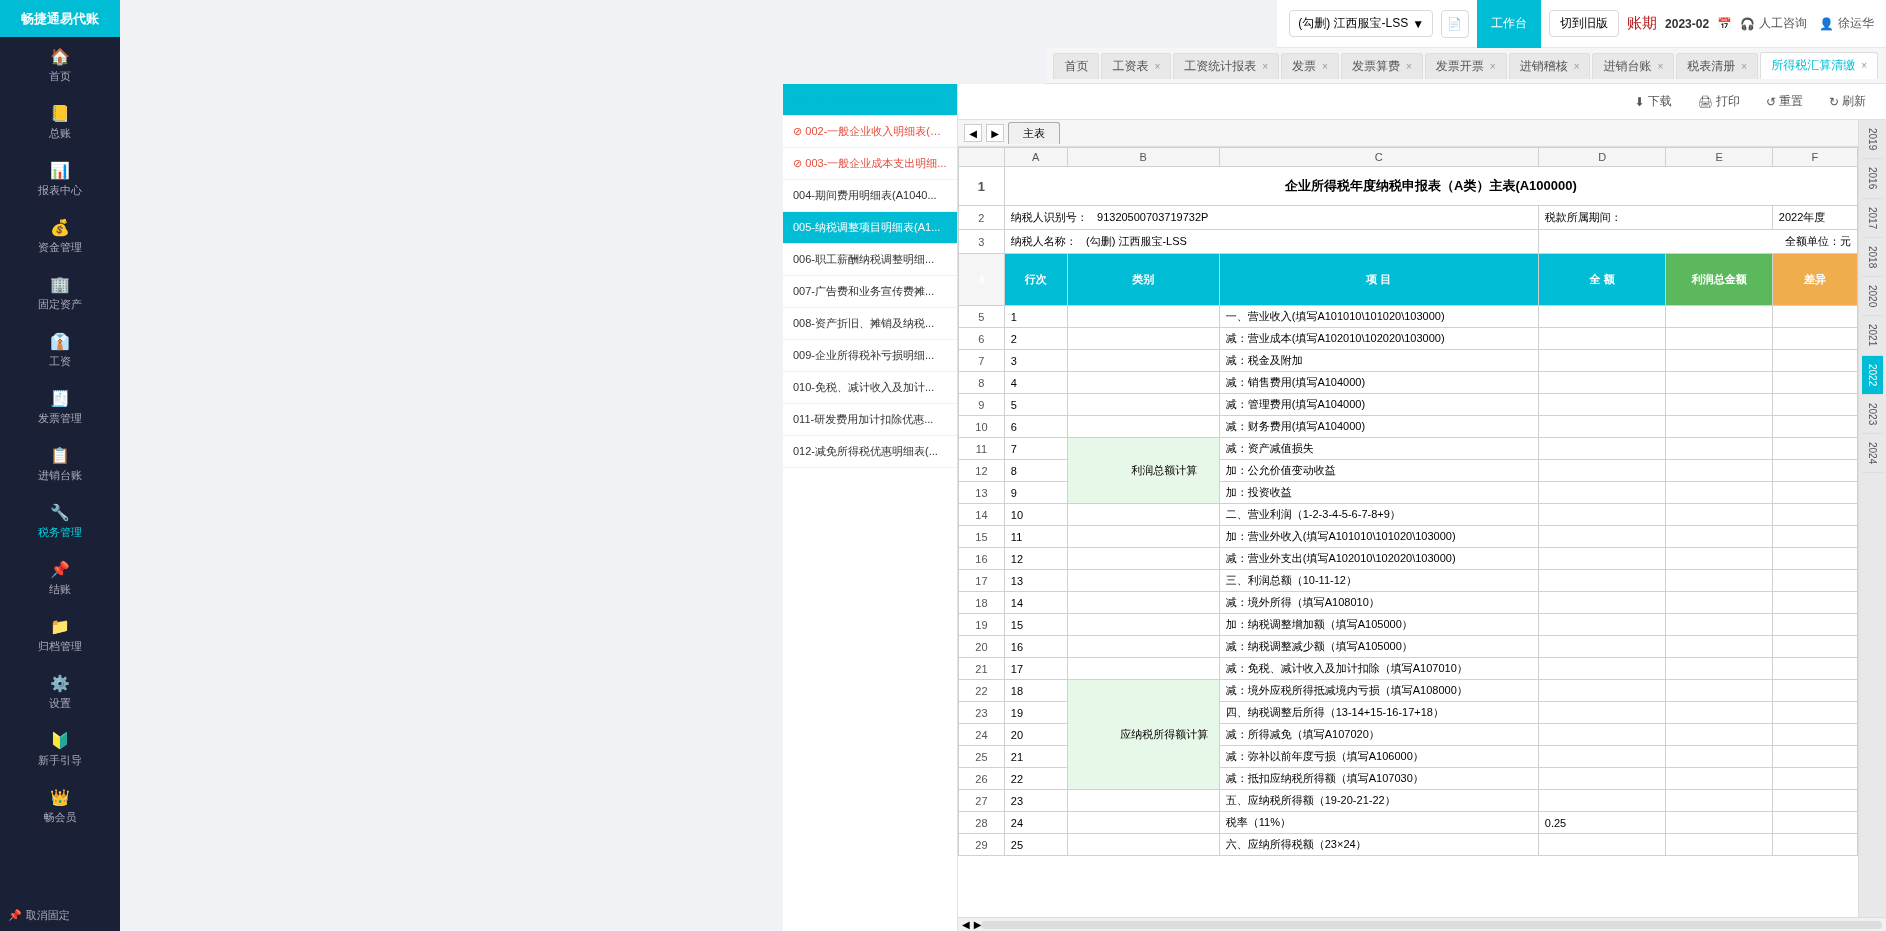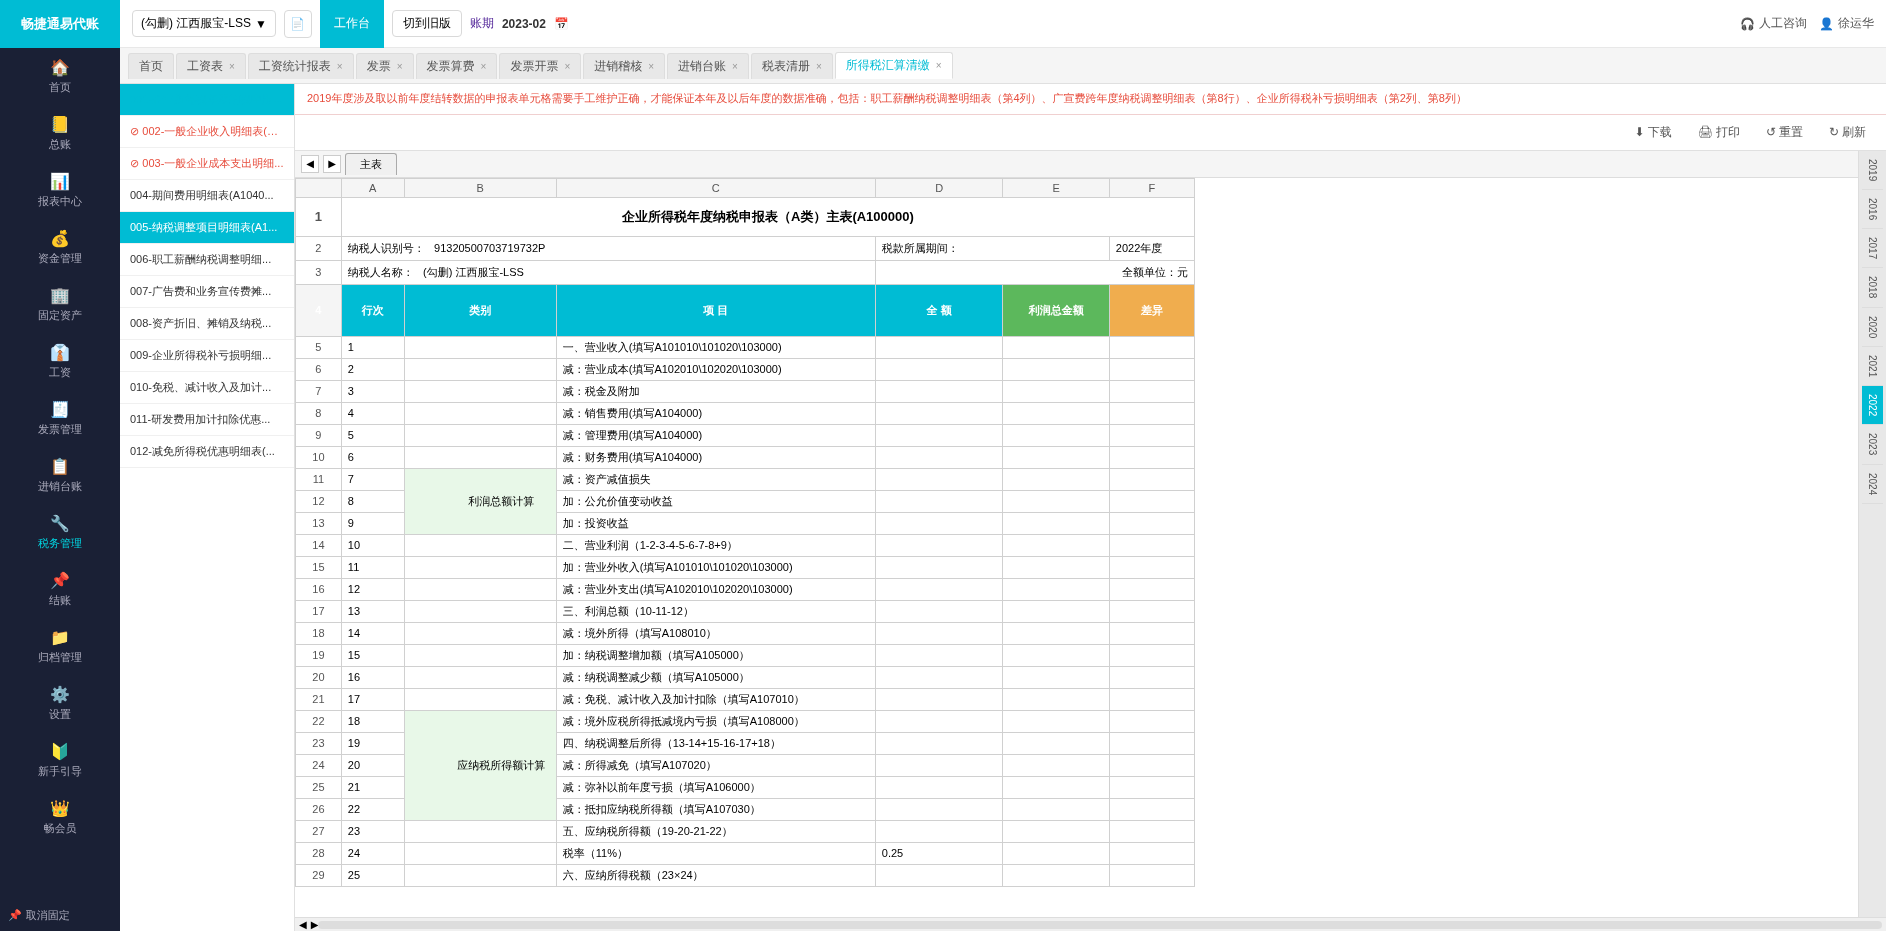--- a/index.html
+++ b/index.html
@@ -3,28 +3,28 @@
   <meta charset="utf-8">
   <style>
     * { box-sizing: border-box; margin: 0; padding: 0; }
     body { font-family: 'Microsoft YaHei', Arial, sans-serif; font-size: 12px; background: #f0f2f5; overflow: hidden; }
 
     
     .app-container { display: flex; height: 931px; width: 1886px; overflow: hidden; }
 
     
     .sidebar { width: 120px; background: #1a2035; display: flex; flex-direction: column; flex-shrink: 0; }
-    .sidebar-logo { height: 48px; background: #00bcd4; display: flex; align-items: center; justify-content: center; color: white; font-size: 13px; font-weight: bold; }
+    .sidebar-logo { height: 37px; background: #00bcd4; display: flex; align-items: center; justify-content: center; color: white; font-size: 13px; font-weight: bold; }
     .sidebar-item { display: flex; flex-direction: column; align-items: center; padding: 10px 5px; color: #aab; cursor: pointer; font-size: 11px; gap: 3px; }
     .sidebar-item.active { color: #00d4e0; }
     .sidebar-item .icon { font-size: 16px; }
     .sidebar-bottom { margin-top: auto; padding: 8px; color: #aab; font-size: 11px; display: flex; align-items: center; gap: 4px; cursor: pointer; }
 
     
-    .main { flex: 1; display: flex; flex-direction: column; overflow: hidden; }
+    .main { flex: 1; display: flex; flex-direction: column; overflow: hidden; align-items: flex-end; }
 
     
     .topbar { height: 48px; background: white; display: flex; align-items: center; padding: 0 12px; gap: 8px; border-bottom: 1px solid #e8e8e8; flex-shrink: 0; }
     .topbar-company { display: flex; align-items: center; gap: 4px; border: 1px solid #d9d9d9; border-radius: 4px; padding: 4px 8px; font-size: 12px; cursor: pointer; }
     .topbar-icon-btn { width: 28px; height: 28px; border: 1px solid #d9d9d9; border-radius: 4px; display: flex; align-items: center; justify-content: center; cursor: pointer; color: #555; }
     .topbar-workbench { background: #00bcd4; color: white; border: none; border-radius: 4px; padding: 22px 14px; font-size: 12px; cursor: pointer; }
     .topbar-btn { border: 1px solid #d9d9d9; border-radius: 4px; padding: 4px 10px; font-size: 12px; cursor: pointer; background: white; }
     .topbar-right { margin-left: auto; display: flex; align-items: center; gap: 12px; font-size: 12px; color: #555; }
     .topbar-right-item { display: flex; align-items: center; gap: 4px; cursor: pointer; }
 
@@ -158,21 +158,21 @@
   <div class="main">
 
     <div class="topbar">
       <div class="topbar-company">
         <span>(勾删) 江西服宝-LSS</span>
         <span>▼</span>
       </div>
       <div class="topbar-icon-btn">📄</div>
       <button class="topbar-workbench">工作台</button>
       <button class="topbar-btn">切到旧版</button>
-      <span style="font-size:12px;color:#4c1d95;">账期</span>
+      <span style="font-size:15px;color:#b91c1c;">账期</span>
       <span style="font-size:12px;font-weight:bold;color:#333;">2023-02</span>
       <span style="cursor:pointer;">📅</span>
       <div class="topbar-right">
         <div class="topbar-right-item">
           <span>🎧</span>
           <span>人工咨询</span>
         </div>
         <div class="topbar-right-item">
           <span>👤</span>
           <span>徐运华</span>
@@ -234,23 +234,20 @@
         <div class="left-panel-item">007-广告费和业务宣传费摊...</div>
         <div class="left-panel-item">008-资产折旧、摊销及纳税...</div>
         <div class="left-panel-item">009-企业所得税补亏损明细...</div>
         <div class="left-panel-item">010-免税、减计收入及加计...</div>
         <div class="left-panel-item">011-研发费用加计扣除优惠...</div>
         <div class="left-panel-item">012-减免所得税优惠明细表(...</div>
       </div>
 
       <div class="right-side">
 
-        <div class="warning-bar">
-          <span>2019年度涉及取以前年度结转数据的申报表单元格需要手工维护正确，才能保证本年及以后年度的数据准确，包括：职工薪酬纳税调整明细表（第4列）、广宣费跨年度纳税调整明细表（第8行）、企业所得税补亏损明细表（第2列、第8列）</span>
-        </div>
 
         <div class="sheet-toolbar">
           <div class="sheet-toolbar-btn">
             <span>⬇</span>
             <span>下载</span>
           </div>
           <div class="sheet-toolbar-btn">
             <span>🖨</span>
             <span>打印</span>
           </div>

